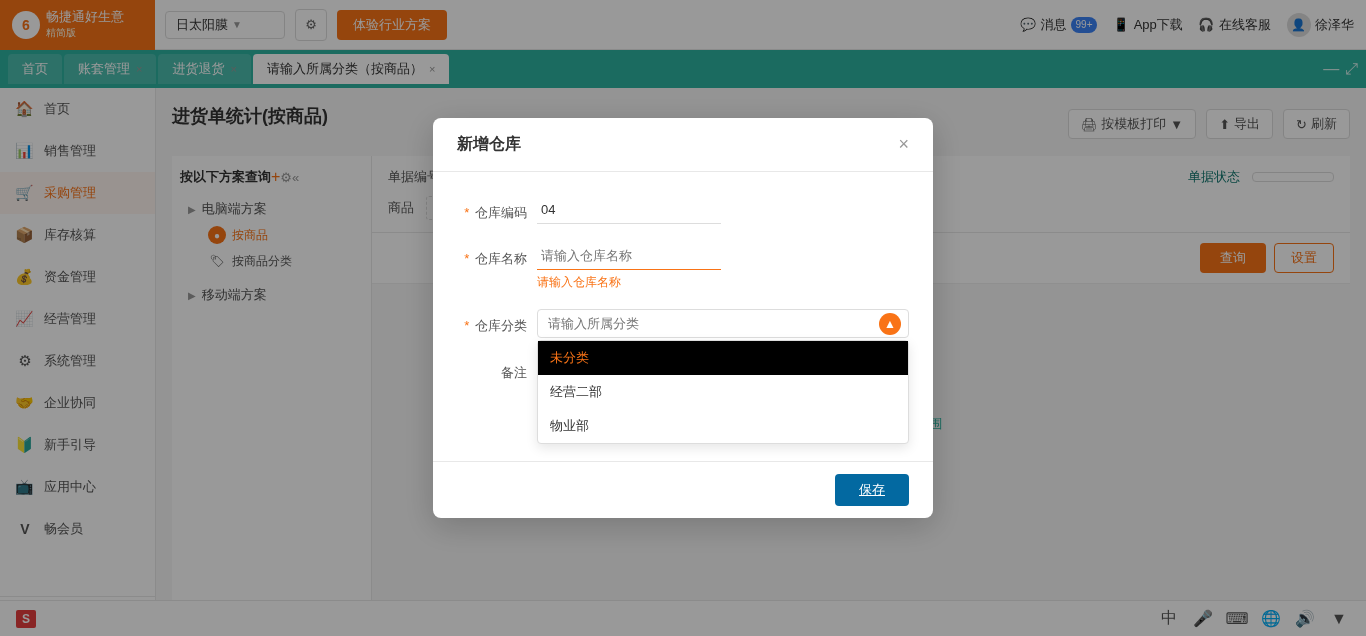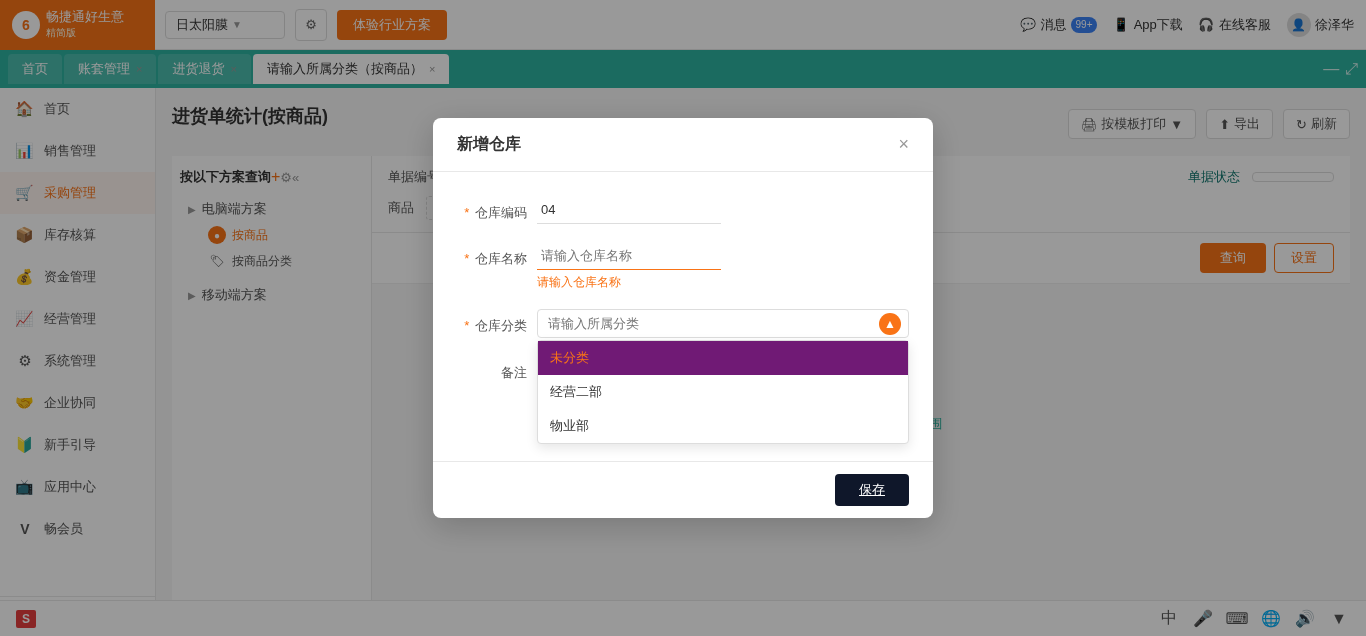--- a/index.html
+++ b/index.html
@@ -165,31 +165,31 @@
       color: #fff; font-size: 12px; cursor: pointer;
     }
     .dropdown-menu {
       position: absolute; top: calc(100% + 2px); left: 0; right: 0;
       background: #fff; border: 1px solid #ddd; border-radius: 4px;
       z-index: 200; box-shadow: 0 4px 12px rgba(0,0,0,0.1);
     }
     .dropdown-item {
       padding: 8px 12px; cursor: pointer; font-size: 13px; color: #333;
     }
-    .dropdown-item.selected { background: #701a75; color: #f97316; }
+    .dropdown-item.selected { background: #000000; color: #f97316; }
     .textarea-input {
       width: 100%; border: 1px solid #ddd; border-radius: 4px;
       padding: 6px 10px; font-size: 13px; color: #333; resize: none; height: 60px;
     }
     .modal-footer {
       padding: 12px 24px; border-top: 1px solid #e8e8e8;
       display: flex; justify-content: flex-end; gap: 10px;
     }
     .btn-save {
-      background: #0f172a; color: #fff; border: none;
+      background: #0369a1; color: #fff; border: none;
       padding: 7px 24px; border-radius: 4px; cursor: pointer; font-size: 13px; text-decoration: underline;
     }
 
     
     .bottom-bar {
       position: fixed; bottom: 0; left: 0; right: 0; height: 36px;
       background: #fff; border-top: 1px solid #e8e8e8;
       display: flex; align-items: center; justify-content: flex-end;
       padding: 0 16px; gap: 12px; z-index: 50;
     }

